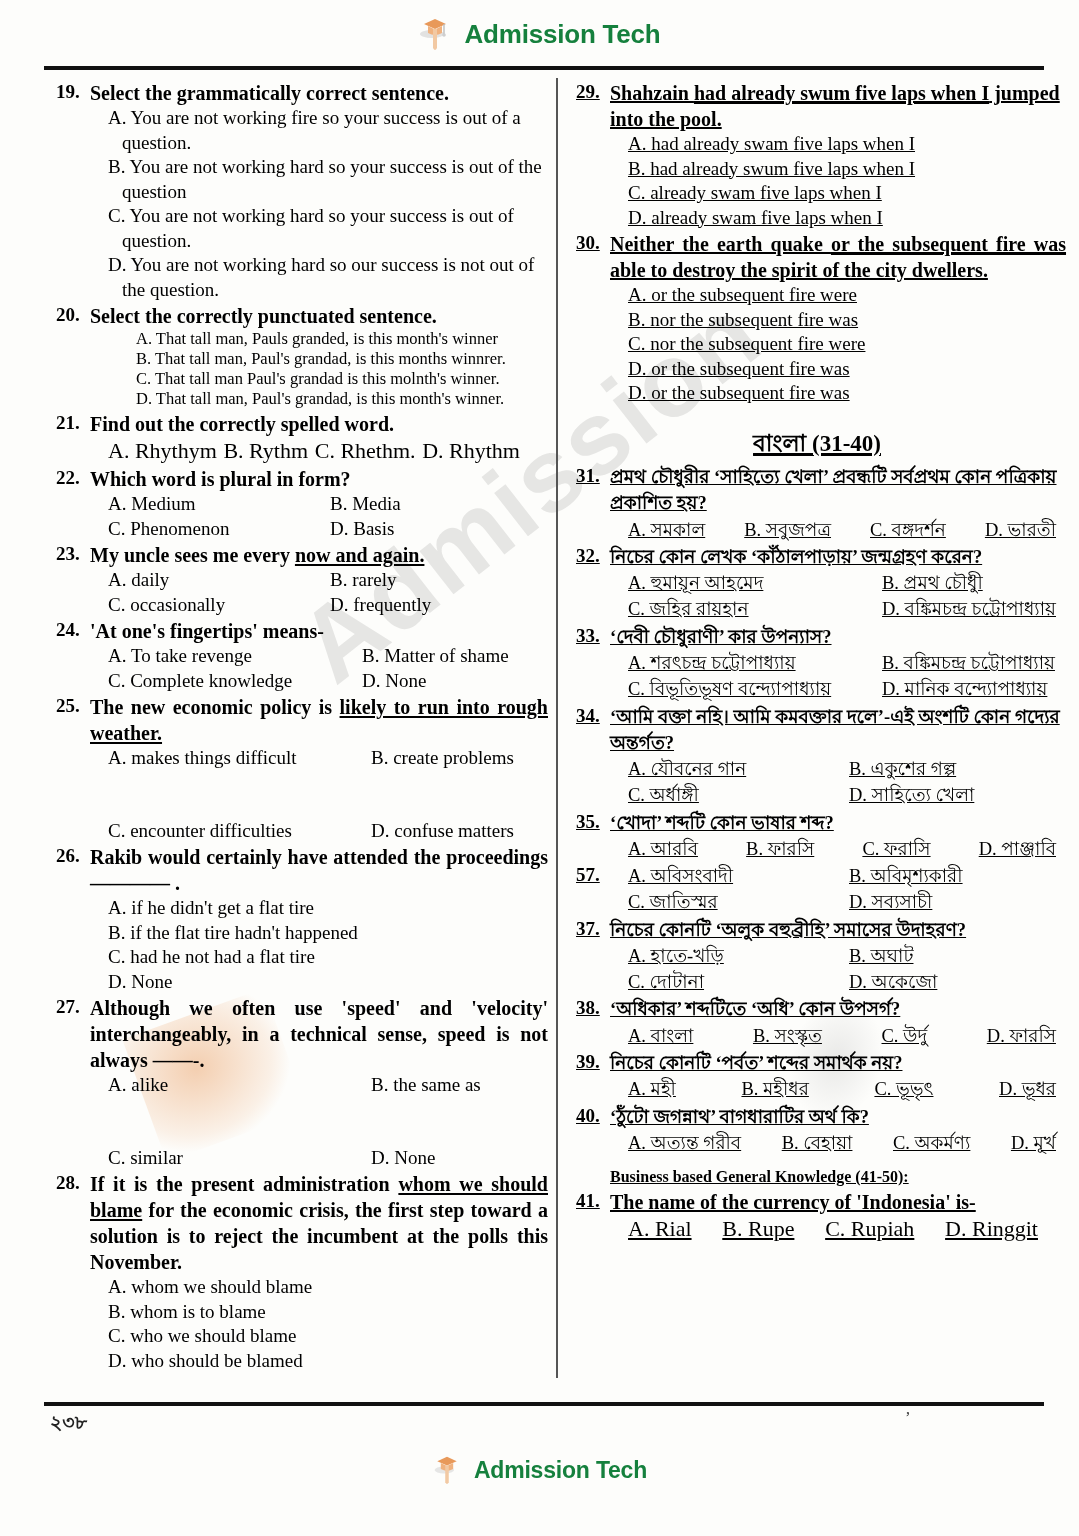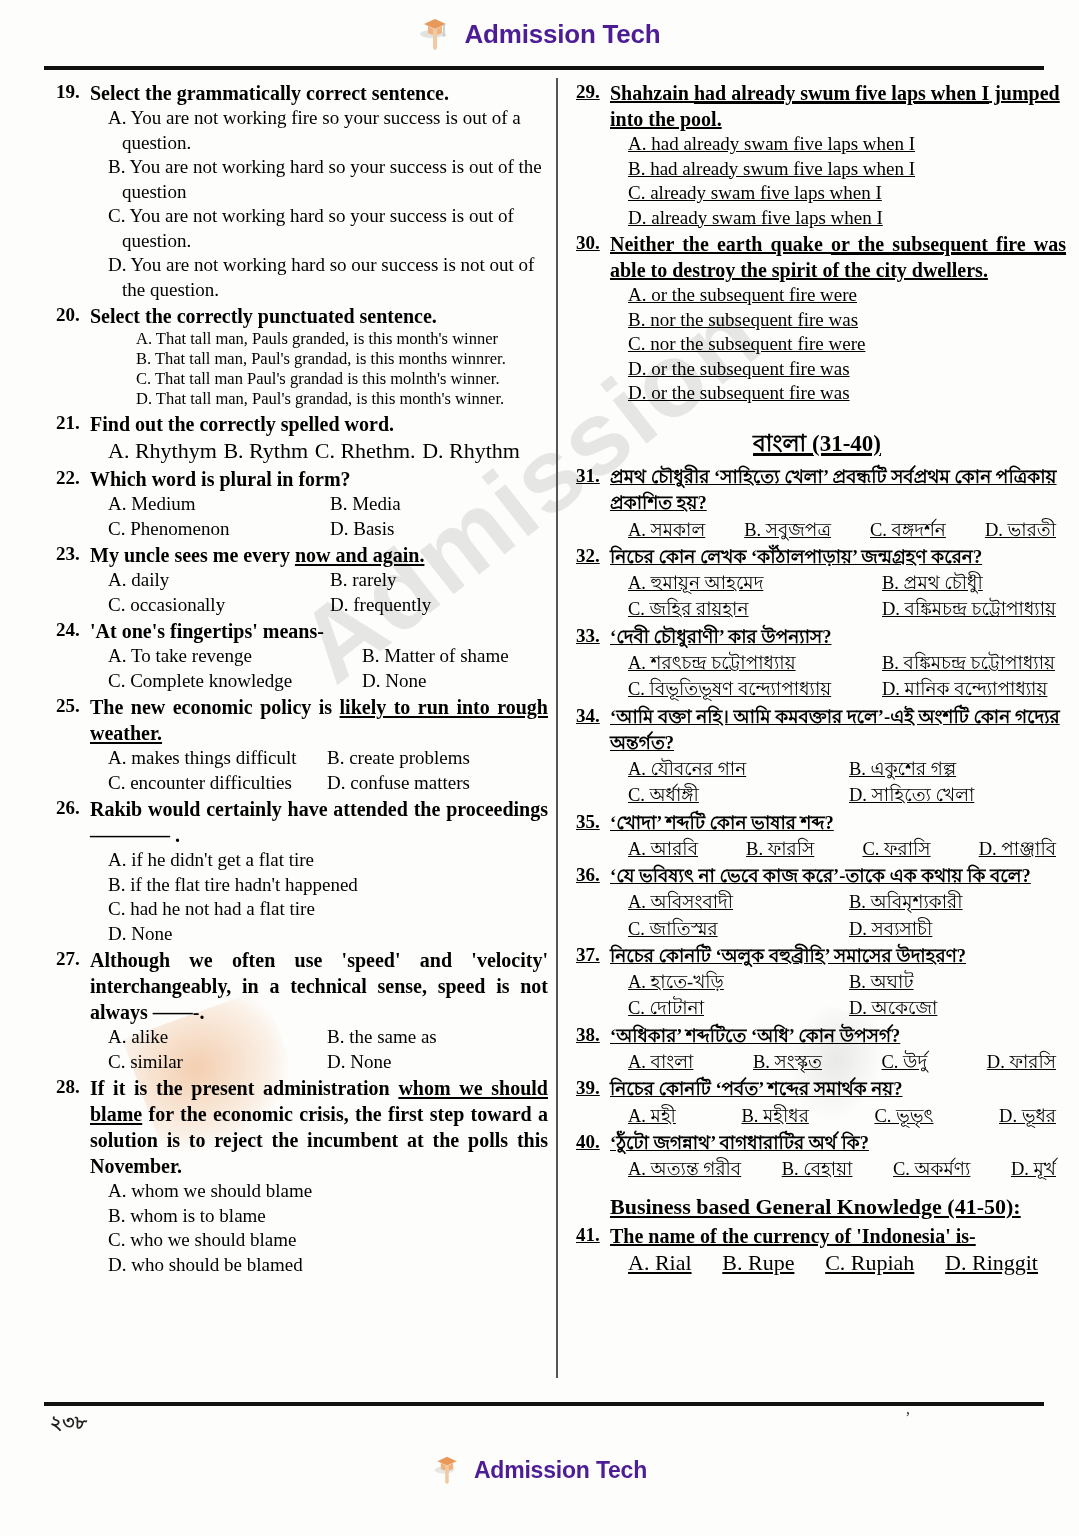--- a/index.html
+++ b/index.html
@@ -74,21 +74,21 @@
     justify-content: center;
     gap: 12px;
     z-index: 5;
   }
   .brand-header { top: 14px; }
   .brand-footer { top: 1452px; }
 
   .brand-name {
     font-family: "Liberation Sans", sans-serif;
     font-weight: bold;
-    color: #4c1d95;
+    color: #15803d;
     letter-spacing: -0.2px;
   }
   .brand-header .brand-name { font-size: 26px; }
   .brand-footer .brand-name { font-size: 23px; }
 
   .cap-icon { position: relative; display: block; }
   .brand-header .cap-icon { width: 34px; height: 40px; }
   .brand-footer .cap-icon { width: 30px; height: 36px; }
 
   
@@ -164,21 +164,21 @@
   .opt.tiny { font-size: 16.5px; line-height: 1.22; margin-left: 28px; }
 
   
   .opt-grid {
     display: grid;
     grid-template-columns: 1fr 1fr;
     padding-left: 18px;
     column-gap: 4px;
   }
   .opt-grid.g-wide  { grid-template-columns: 250px 1fr; }
-  .opt-grid.g-wide2 { grid-template-columns: 215px 1fr; }
+  .opt-grid.g-wide2 { grid-template-columns: 215px 1fr; gap: 48px; }
   .opt-grid .opt { white-space: nowrap; }
 
   
   .opt-row {
     display: flex;
     padding-left: 18px;
     font-size: 22px;
     line-height: 1.3;
   }
   .opt-row span { white-space: nowrap; }
@@ -192,21 +192,21 @@
   .section-title {
     text-align: center;
     font-weight: bold;
     font-size: 23px;
     margin: 22px 0 4px 0;
     text-decoration: underline;
     text-underline-offset: 3px;
   }
   .subsection {
     font-weight: bold;
-    font-size: 22px;
+    font-size: 16px;
     padding-left: 42px;
     margin-top: 12px;
     margin-bottom: 3px;
   }
 
   .page-number {
     position: absolute;
     left: 50px;
     top: 1408px;
     font-size: 19px;
@@ -453,23 +453,22 @@
           <p class="stem bn">‘খোদা’ শব্দটি কোন ভাষার শব্দ?</p>
           <div class="opt-row bn" style="justify-content: space-between; padding-right: 10px;">
             <span>A. আরবি</span>
             <span>B. ফারসি</span>
             <span>C. ফরাসি</span>
             <span>D. পাঞ্জাবি</span>
           </div>
         </div>
       </div>
       <div class="q">
-        <div class="q-num">36.</div>
-        <div class="q-body">
-          <p class="stem bn">‘যে ভবিষ্যৎ না ভেবে কাজ করে’-তাকে এক কথায় কি বলে?</p>
+        <div class="q-num">57.</div>
+        <div class="q-body">
           <div class="opt-grid">
             <div class="opt bn">A. অবিসংবাদী</div>
             <div class="opt bn">B. অবিমৃশ্যকারী</div>
             <div class="opt bn">C. জাতিস্মর</div>
             <div class="opt bn">D. সব্যসাচী</div>
           </div>
         </div>
       </div>
       <div class="q">
         <div class="q-num">37.</div>

